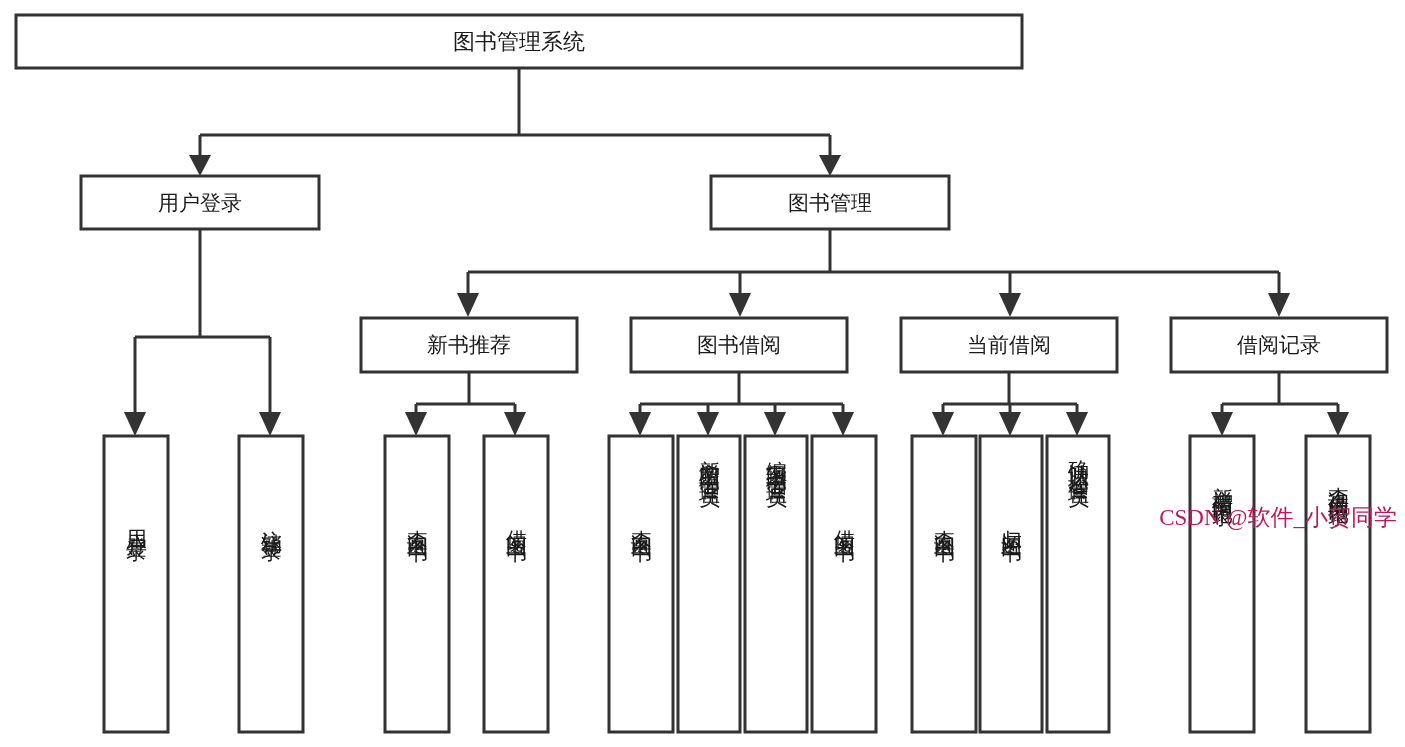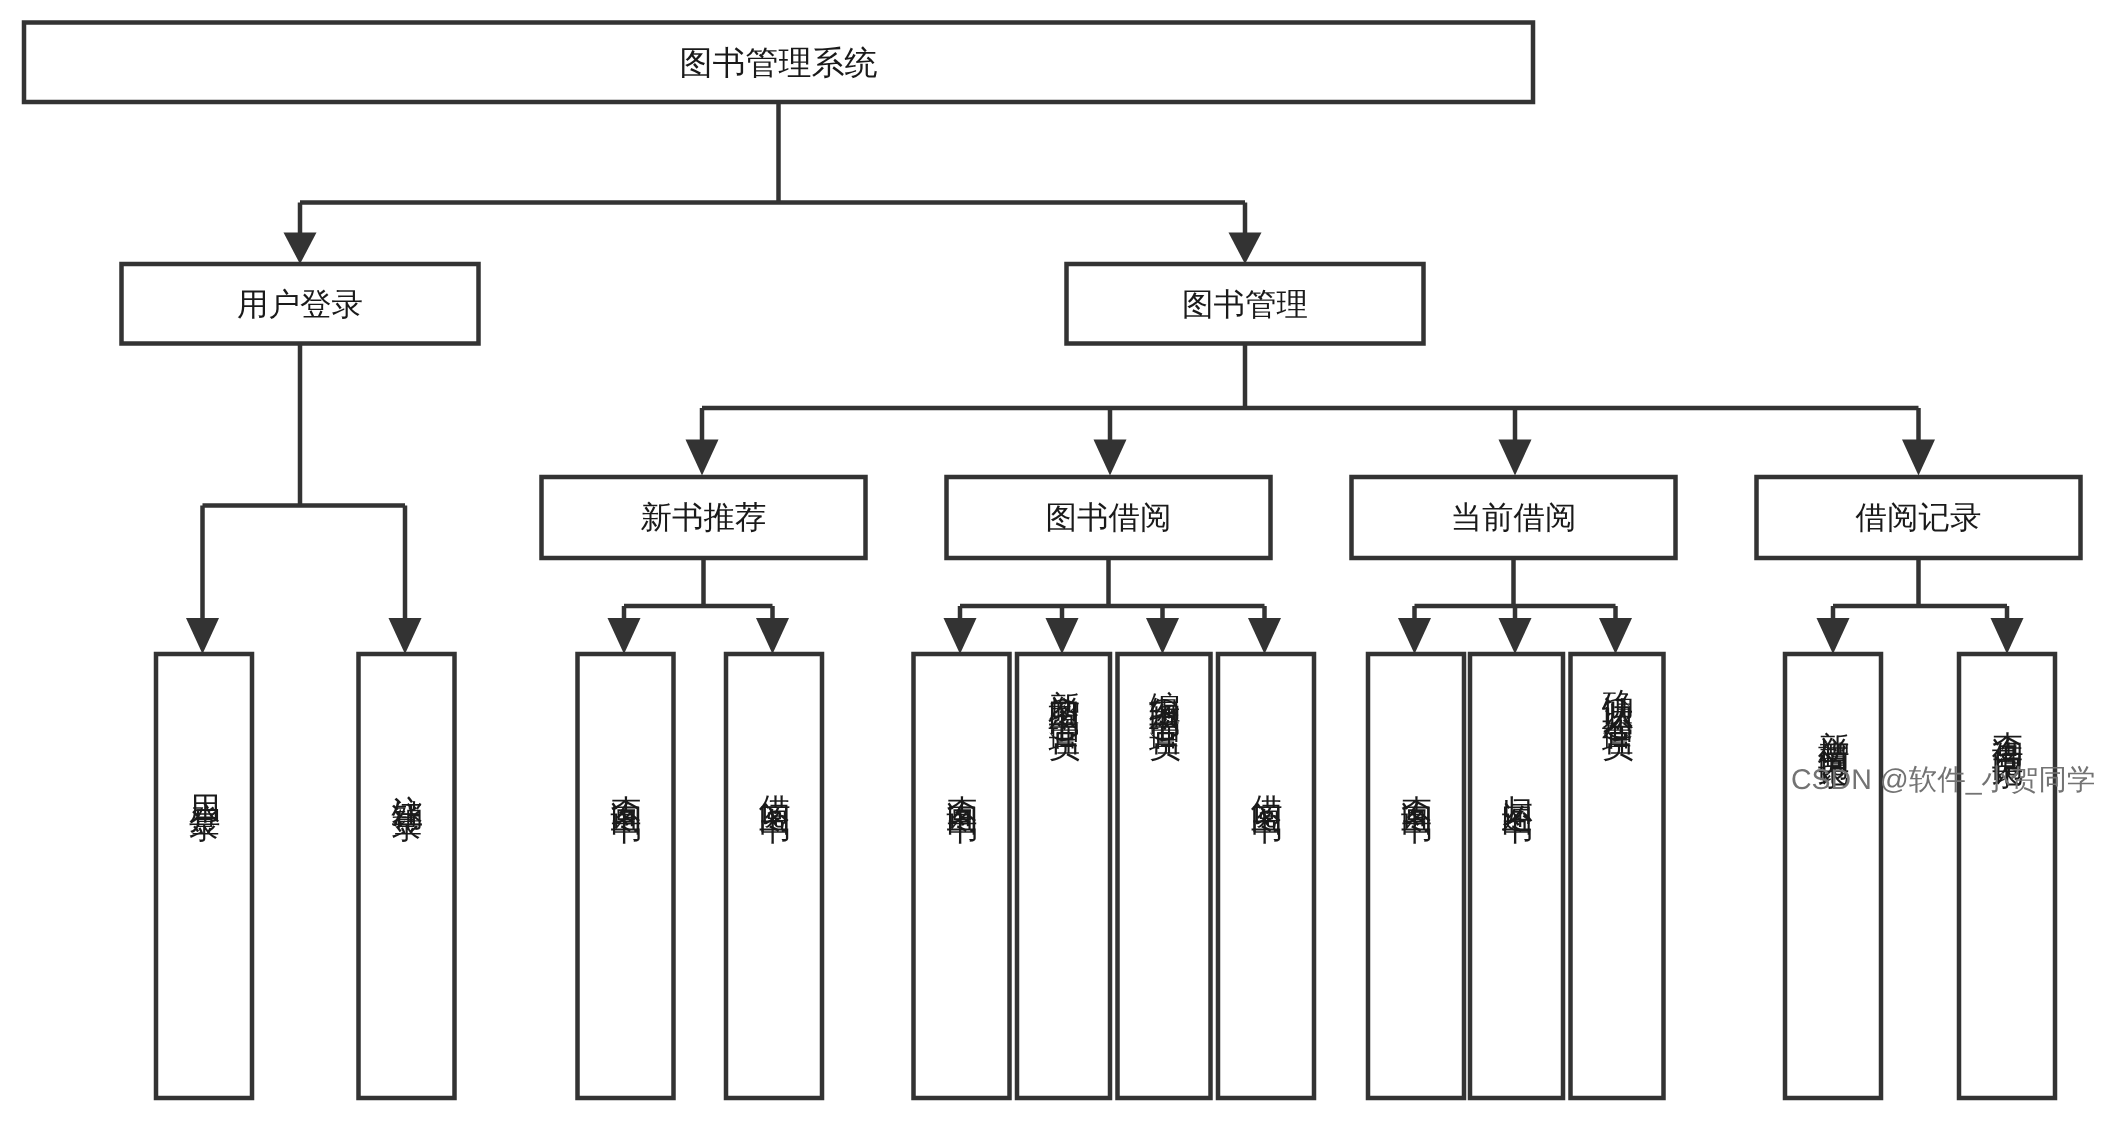--- a/index.html
+++ b/index.html
@@ -64,23 +64,23 @@
     color: #1a1a1a;
     white-space: nowrap;
     transform: translateX(-50%);
     text-align: center;
     user-select: none;
   }
   .watermark {
     position: absolute;
     right: 8px;
     bottom: 4px;
-    font-family: Liberation Sans, sans-serif;
-    font-size: 19px;
-    color: #737373;
+    font-family: Liberation Serif, serif;
+    font-size: 23px;
+    color: #be185d;
     white-space: nowrap;
     user-select: none;
   }
 </style>
 </head>
 <body>
 
 <div id="diagram-root">
 
   <svg id="flow-svg" viewBox="0 0 1405 747">

